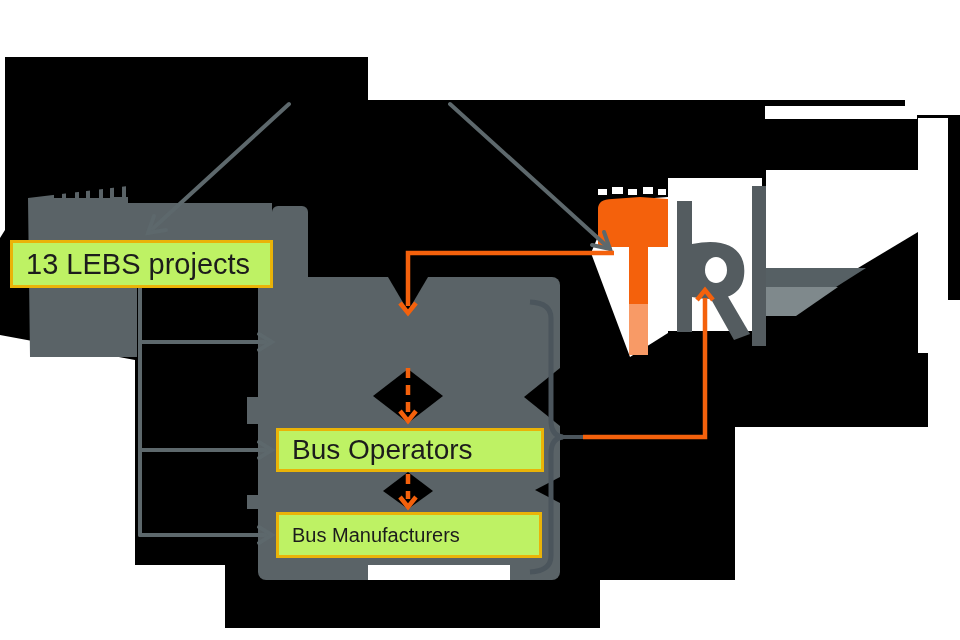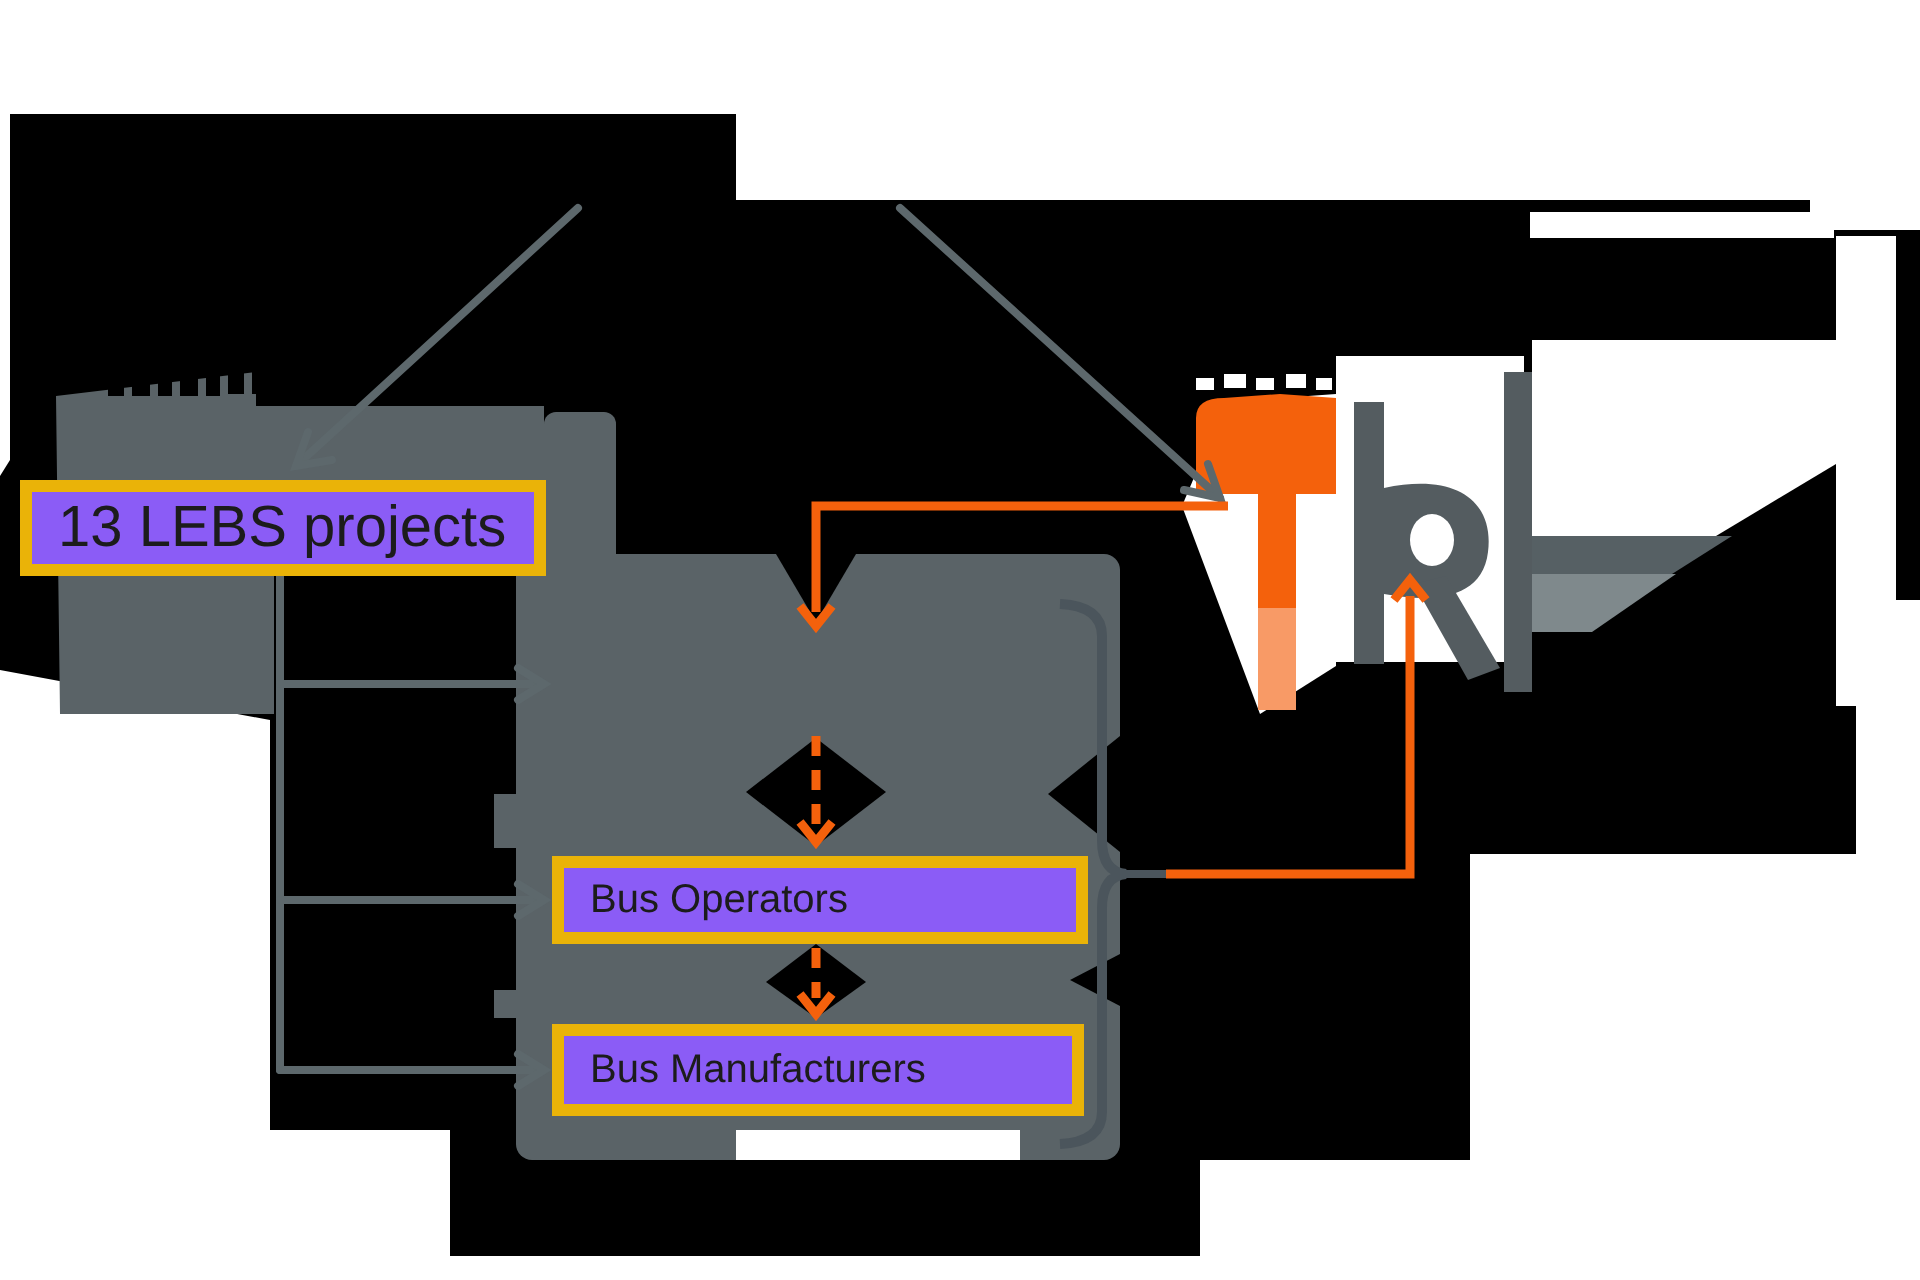--- a/index.html
+++ b/index.html
@@ -1,25 +1,25 @@
 <!DOCTYPE html>
 <html><head>
 <meta charset="utf-8">
 <style>
   html,body{margin:0;padding:0;background:#fff;}
   .stage{position:relative;width:960px;height:640px;background:#fff;overflow:hidden;
          font-family:"Liberation Sans", sans-serif;}
   .stage svg{position:absolute;left:0;top:0;}
-  .dbox{position:absolute;background:#8b5cf6;border:6px solid #eab308;
+  .dbox{position:absolute;background:#bef264;border:3px solid #eab308;
         display:flex;align-items:center;box-sizing:border-box;
         color:#1c1c1c;}
   .dbox .lbl{padding-left:13px;white-space:nowrap;}
   #box-lebs{left:10px;top:240px;width:263px;height:48px;font-size:29px;}
   #box-las{left:275px;top:320px;width:267px;height:45px;font-size:28px;}
-  #box-ops{left:276px;top:428px;width:268px;height:44px;font-size:20px;}
+  #box-ops{left:276px;top:428px;width:268px;height:44px;font-size:28px;}
   #box-man{left:276px;top:512px;width:266px;height:46px;font-size:20px;}
 </style>
 </head>
 <body>
 
 <div class="stage">
 
 <svg width="960" height="640" viewBox="0 0 960 640">
 
   <rect x="0" y="0" width="960" height="640" fill="#ffffff"></rect>

